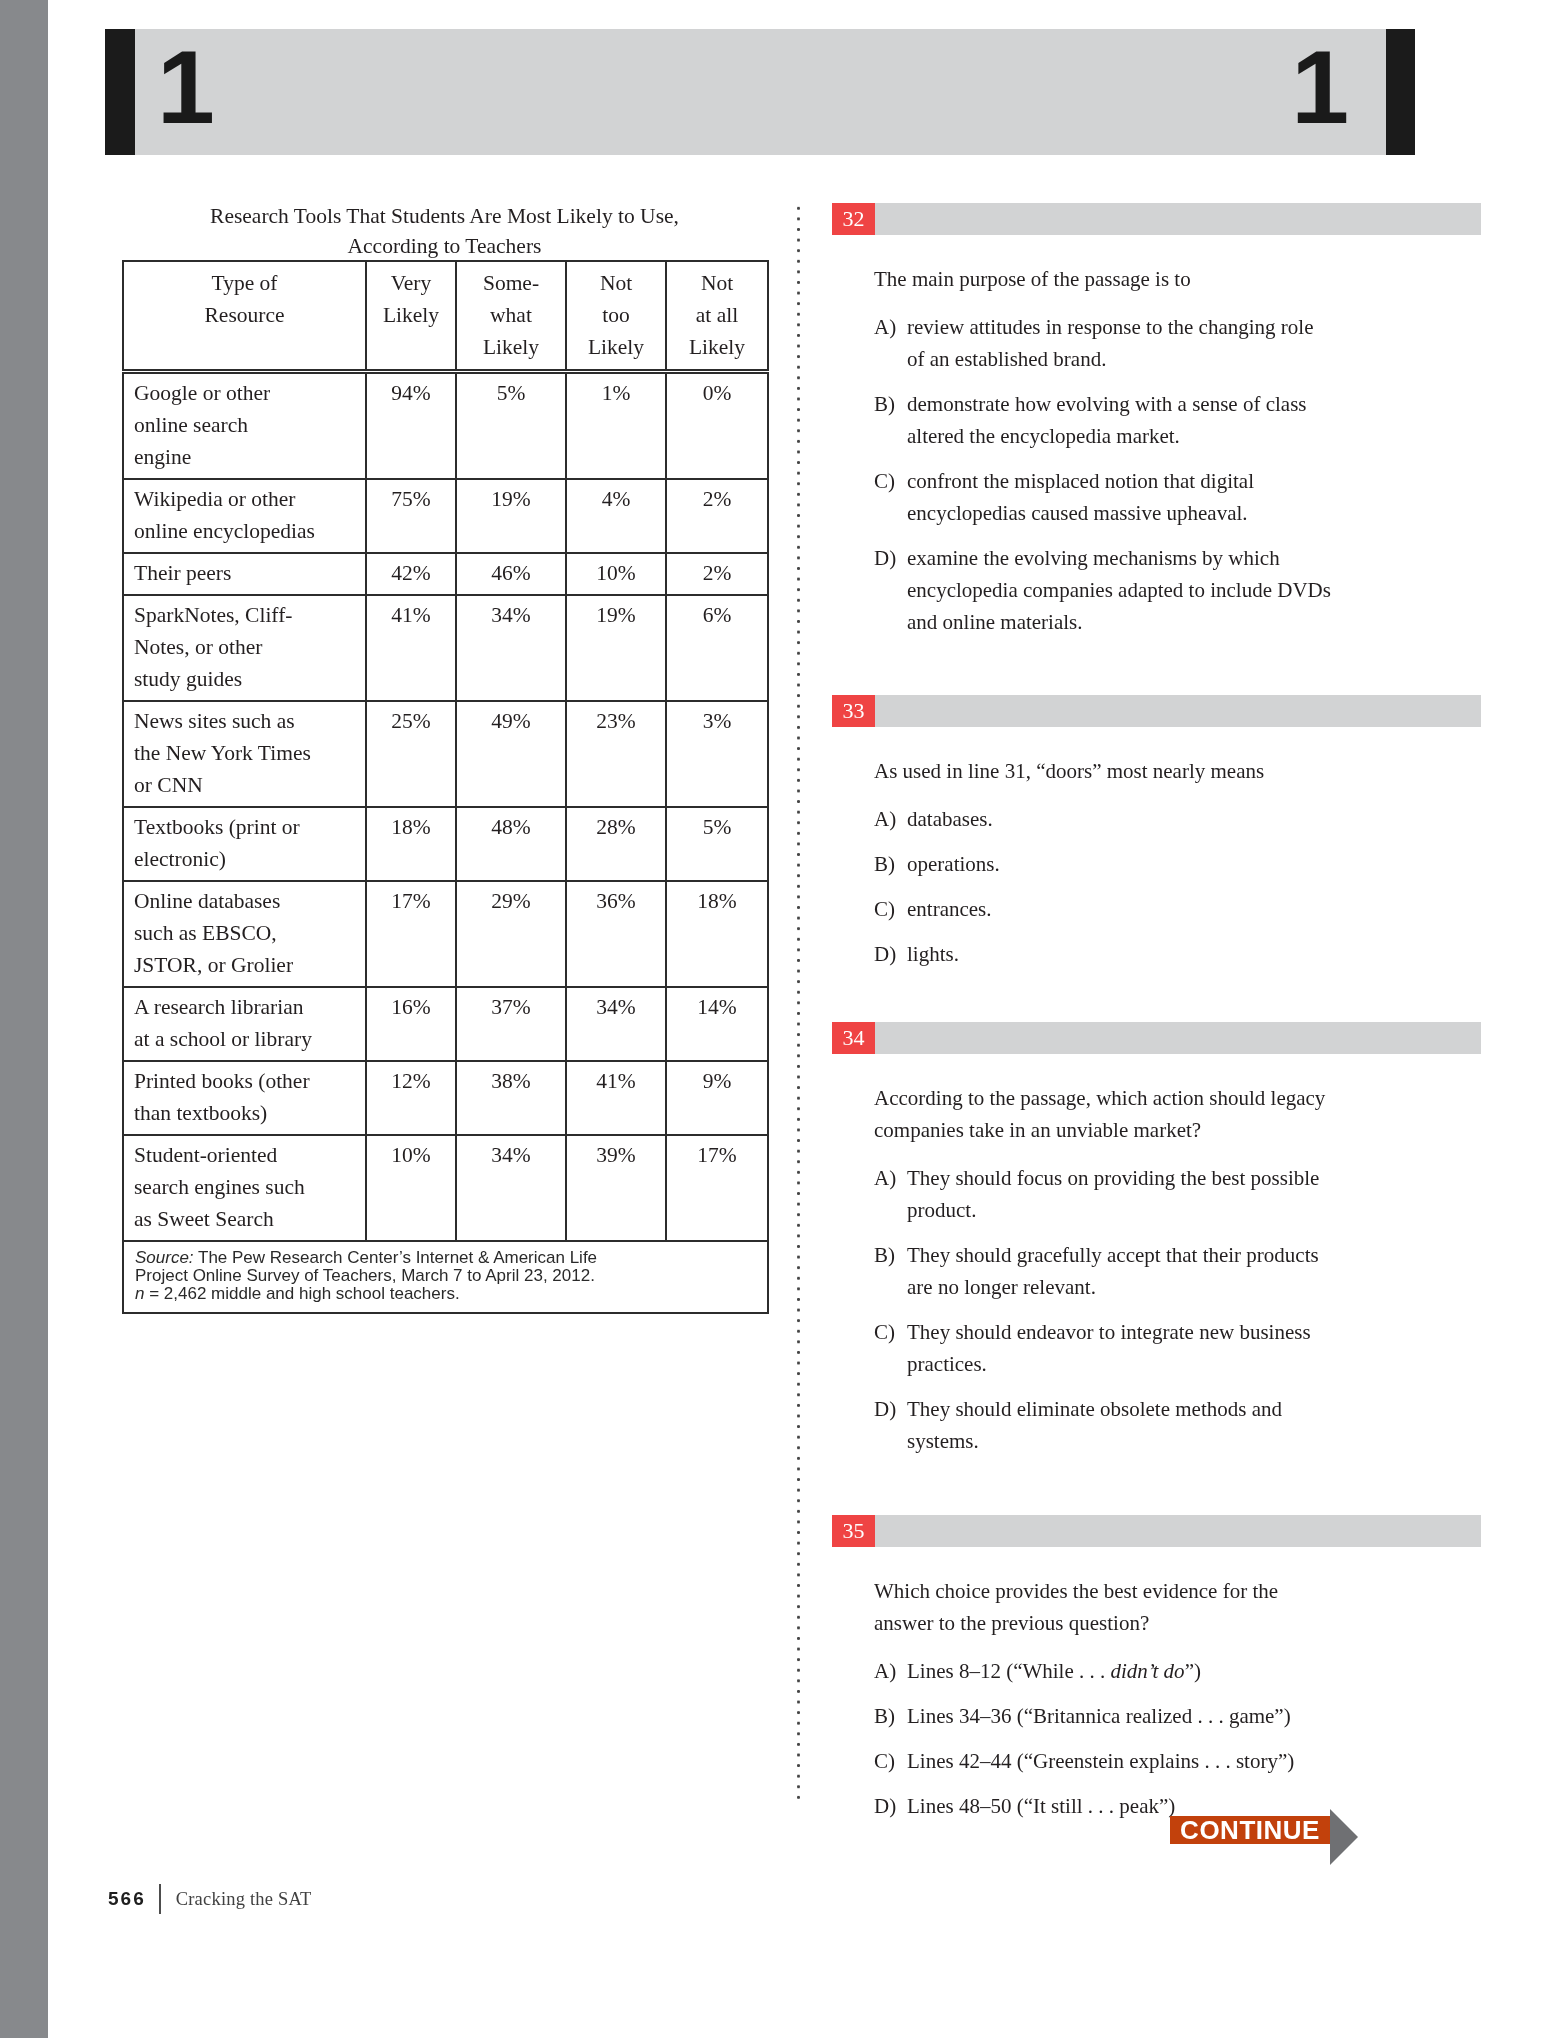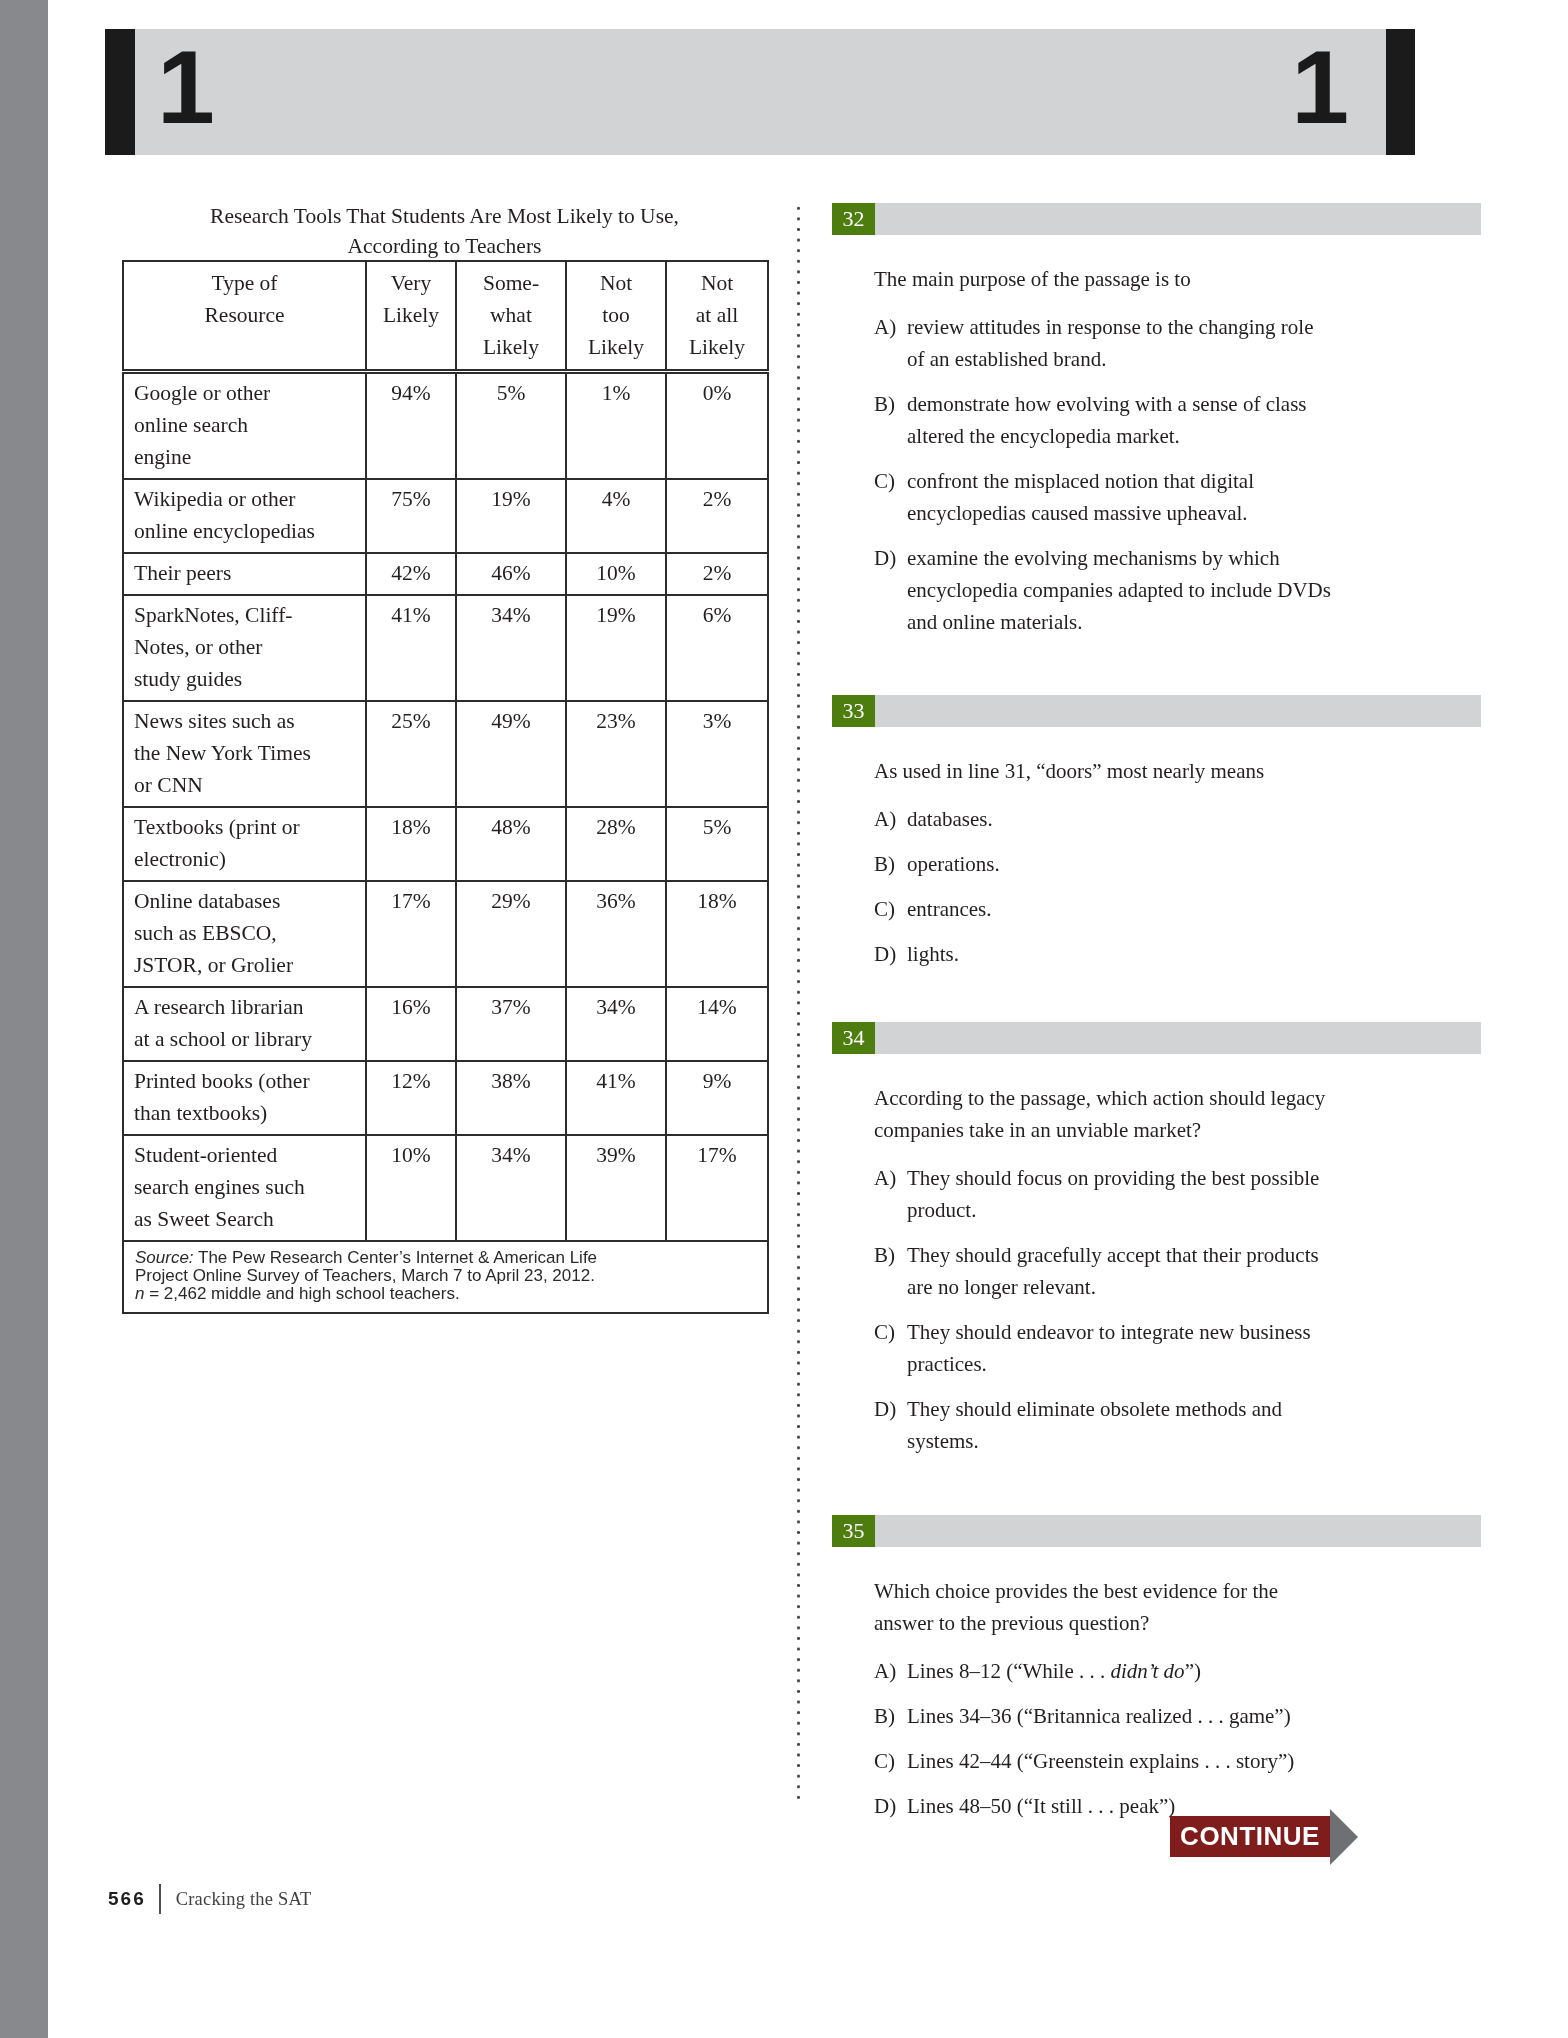--- a/index.html
+++ b/index.html
@@ -46,33 +46,33 @@
   .col-divider {
     position:absolute; left:797px; top:203px; width:3px; height:1600px;
     background-image:radial-gradient(circle, #454545 1.3px, rgba(0,0,0,0) 1.6px);
     background-size:3px 10.6px; background-repeat:repeat-y;
   }
 
   
   .question { position:absolute; left:832px; width:649px; }
   .q-header { display:flex; height:32px; }
   .q-num {
-    width:43px; background:#4d7c0f; color:#ffffff; text-align:center;
+    width:43px; background:#ef4444; color:#ffffff; text-align:center;
     font-size:22px; line-height:32px; flex:none;
   }
   .q-bar { flex:1; background:#d2d3d4; }
   .q-stem { margin:28px 0 0 42px; font-size:21px; line-height:32px; white-space:pre-line; }
   .option { display:flex; margin:13px 0 0 42px; font-size:21px; line-height:32px; }
   .option.first { margin-top:16px; }
   .opt-letter { width:33px; flex:none; }
   .opt-text { flex:1; white-space:pre-line; }
   .opt-text em { font-style:italic; }
 
   
-  .continue-arrow { position:absolute; left:1170px; top:1816px; width:160px; height:41px; background:#7f1d1d;text-align:center; }
+  .continue-arrow { position:absolute; left:1170px; top:1816px; width:160px; height:28px; background:#c2410c;text-align:center; }
   .continue-label {
     width:100%; height:100%; display:flex; align-items:center; justify-content:center;
     font-family:"Liberation Sans", sans-serif; font-weight:bold; font-size:26px;
     letter-spacing:0.5px; color:#ffffff;
   }
   .arrow-head {
     position:absolute; left:160px; top:-7px; width:0; height:0;
     border-top:28.5px solid transparent; border-bottom:28.5px solid transparent;
     border-left:28px solid #6f7073;
   }

